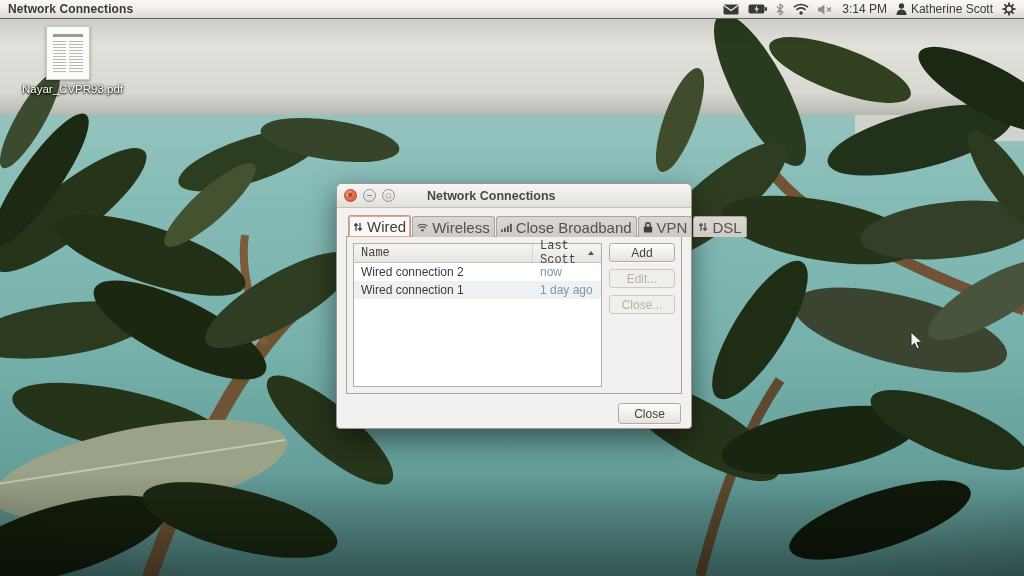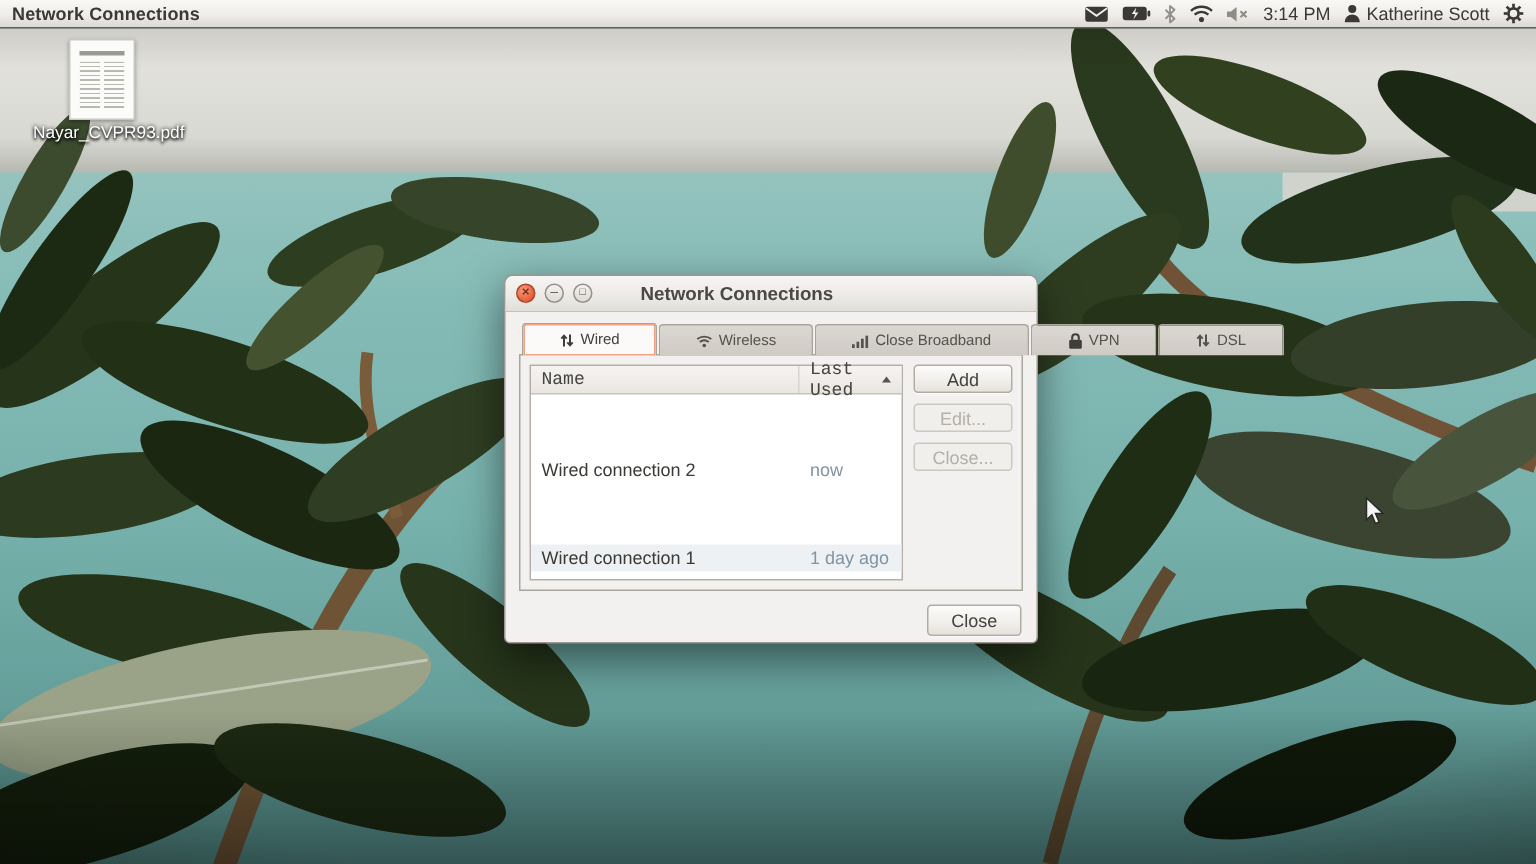--- a/index.html
+++ b/index.html
@@ -48,39 +48,39 @@
     font-size:9px; line-height:1; }
   .wbtn.close { background:radial-gradient(circle at 35% 30%,#f59a7d,#e4613c 70%); border:1px solid #ad4526; color:#7e2f15; font-weight:bold; }
   .wbtn.minmax { background:linear-gradient(180deg,#f4f2ef,#dedad4); border:1px solid #94908a; color:#55524c; }
   .wbtn .glyph { transform:translateY(-0.5px); }
   .titlebar .wtitle { flex:1; text-align:left; margin-left:32px; font-size:12.5px; font-weight:bold; color:#4a4945; }
 
   .dlg-body { padding:7px 9px 8px 9px; }
 
   
   .tabs { display:flex; align-items:flex-end; height:22px; padding-left:2px; position:relative; z-index:2; }
-  .tab { display:flex; align-items:center; gap:4px; height:21px; padding:0 24px; margin-right:1px;
+  .tab { display:flex; align-items:center; gap:4px; height:21px; padding:0 4px; margin-right:1px;
     background:linear-gradient(180deg,#dbd7d2,#cfcac4); border:1px solid #a9a49c; border-bottom:none;
-    border-radius:3px 3px 0 0; font-size:10px; color:#54524d; white-space:nowrap;justify-content:space-between; }
+    border-radius:3px 3px 0 0; font-size:15px; color:#54524d; white-space:nowrap;justify-content:space-between; }
   .tab.selected { background:#fbfaf8; color:#41403c; height:22px;
     box-shadow:inset 0 0 0 1px #f0a286; border-color:#a9a49c; }
   .tab svg { display:block; }
 
   
   .notebook { border:1px solid #a9a49c; background:#f2f1ef; margin-top:-1px;
     height:158px; padding:6px; display:flex; gap:7px; position:relative; z-index:1; }
   .listbox { flex:1; background:#ffffff; border:1px solid #b3aea7; display:flex; flex-direction:column; }
   .lheader { display:flex; height:19px; background:linear-gradient(180deg,#f6f4f2,#e9e6e2);
     border-bottom:1px solid #c6c2bc; flex:none;font-family:Liberation Mono, monospace; }
   .hcell { font-size:12px; color:#454440; display:flex; align-items:center; padding:0 7px; }
   .hcell.name { flex:1; border-right:1px solid #d8d4cf; }
   .hcell.used { width:68px; justify-content:flex-start; gap:5px; }
   .sort-arrow { width:0; height:0; border-left:3.5px solid transparent; border-right:3.5px solid transparent;
     border-bottom:4.5px solid #56544f; }
-  .lrow { display:flex; height:18px; align-items:center; flex:none; font-size:12px;margin-top:41px; }
+  .lrow { display:flex; height:18px; align-items:center; flex:none; font-size:12px; }
   .lrow.alt { background:#eef1f4; }
   .cell-name { flex:1; padding:0 7px; color:#3b3a36; }
   .cell-used { width:68px; padding:0 7px; color:#8194a3; }
 
   .btncol { width:66px; display:flex; flex-direction:column; gap:7px; }
   .gbtn { height:19px; border-radius:3px; font-size:12px; display:flex; align-items:center; justify-content:center;
     background:linear-gradient(180deg,#fdfcfb,#edeae6 75%,#e5e1dc); border:1px solid #b1aba2; color:#43423e;
     box-shadow:0 1px 0 rgba(255,255,255,0.6); }
   .gbtn.disabled { background:#f1efec; color:#b4afa8; border-color:#ccc7c0; box-shadow:none; }
 
@@ -281,21 +281,21 @@
             </svg>
           <span>DSL</span>
         </div>
       </div>
 
       <div class="notebook">
         <div class="listbox">
           <div class="lheader">
             <div class="hcell name">Name</div>
             <div class="hcell used">
-              <span>Last Used</span>
+              <span>Last Scott</span>
               <span class="sort-arrow"></span>
             </div>
           </div>
           <div class="lrow">
             <div class="cell-name">Wired connection 2</div>
             <div class="cell-used">now</div>
           </div>
           <div class="lrow alt">
             <div class="cell-name">Wired connection 1</div>
             <div class="cell-used">1 day ago</div>

